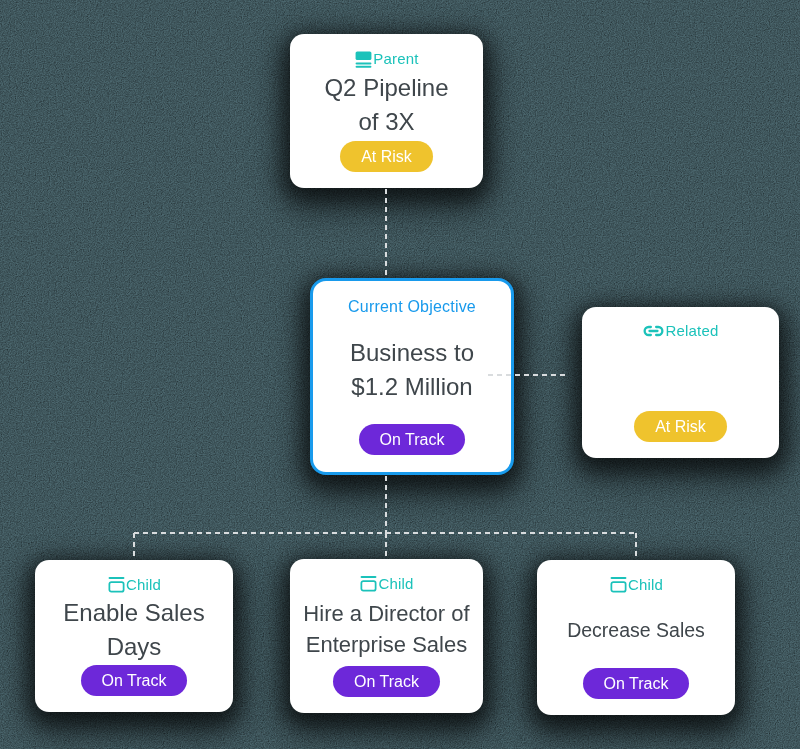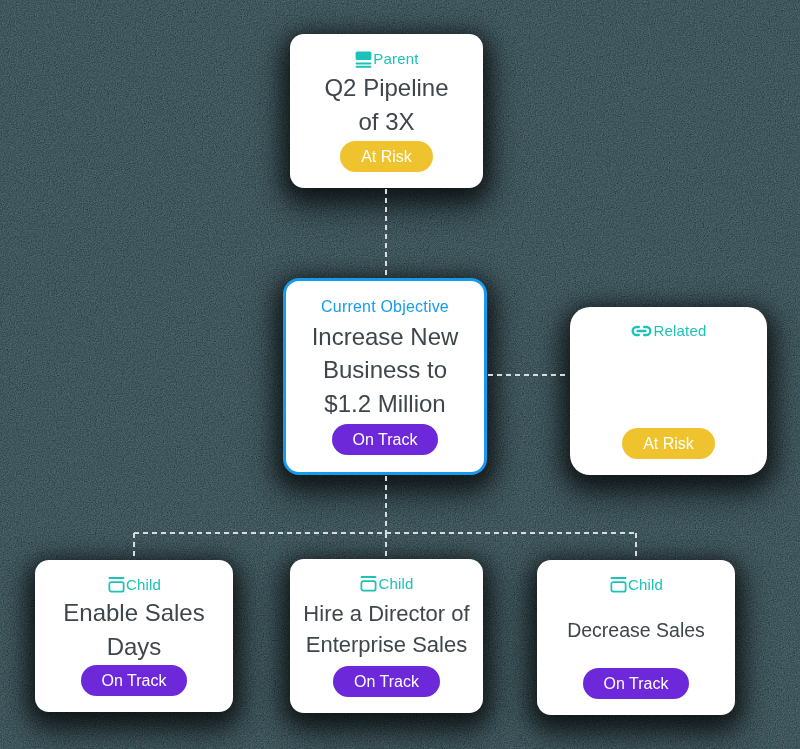--- a/index.html
+++ b/index.html
@@ -10,21 +10,21 @@
   .noise{position:absolute;inset:0;z-index:1;opacity:.5;pointer-events:none;}
 
   .connectors{position:absolute;inset:0;z-index:4;pointer-events:none;}
 
   .card{
     position:absolute;z-index:3;background:#FFFFFF;border-radius:14px;
     display:flex;flex-direction:column;align-items:center;justify-content:space-between;
     padding:15px 8px 16px;text-align:center;
     box-shadow:0 6px 20px 8px rgba(0,0,0,.55), 0 16px 36px 6px rgba(0,0,0,.42);
   }
-  .card.highlight{border:3px solid #189AEC;border-radius:16px;}
+  .card.highlight{border:3px solid #189AEC;border-radius:16px;margin-left:27px;}
 
   .type-label{display:flex;align-items:center;justify-content:center;gap:0;
     color:#1BC2BA;font-size:15px;font-weight:500;letter-spacing:.2px;}
   .type-label.blue{color:#189AEC;font-size:16px;}
   .icon{display:flex;align-items:center;}
 
   .title{color:#3F464B;font-size:24px;line-height:1.4;font-weight:400;}
 
   .badge{color:#fff;font-size:16px;font-weight:500;border-radius:20px;
     padding:6px 21px;line-height:19px;white-space:nowrap;}
@@ -72,28 +72,27 @@
       <div>of 3X</div>
     </div>
     <div class="badge badge-yellow">At Risk</div>
   </div>
 
   <div class="card highlight" style="left:283px;top:278px;width:204px;height:197px;padding-top:17px;padding-bottom:17px;">
     <div class="type-label blue">
       <span>Current Objective</span>
     </div>
     <div class="title">
-      <div>Increase New</div>
       <div>Business to</div>
       <div>$1.2 Million</div>
     </div>
     <div class="badge badge-green">On Track</div>
   </div>
 
-  <div class="card" style="left:570px;top:307px;width:197px;height:168px;border-radius:20px;">
+  <div class="card" style="left:582px;top:307px;width:197px;height:151px;">
     <div class="type-label">
       <span class="icon">
         <svg width="23" height="16" viewBox="0 0 26 18" fill="none" stroke="#1BC2BA" stroke-width="2.6" stroke-linecap="round">
           <path d="M10 4.5H7.5a4.5 4.5 0 0 0 0 9H10"></path>
           <path d="M16 4.5h2.5a4.5 4.5 0 0 1 0 9H16"></path>
           <line x1="8.5" y1="9" x2="17.5" y2="9"></line>
         </svg>
       </span>
       <span>Related</span>
     </div>

